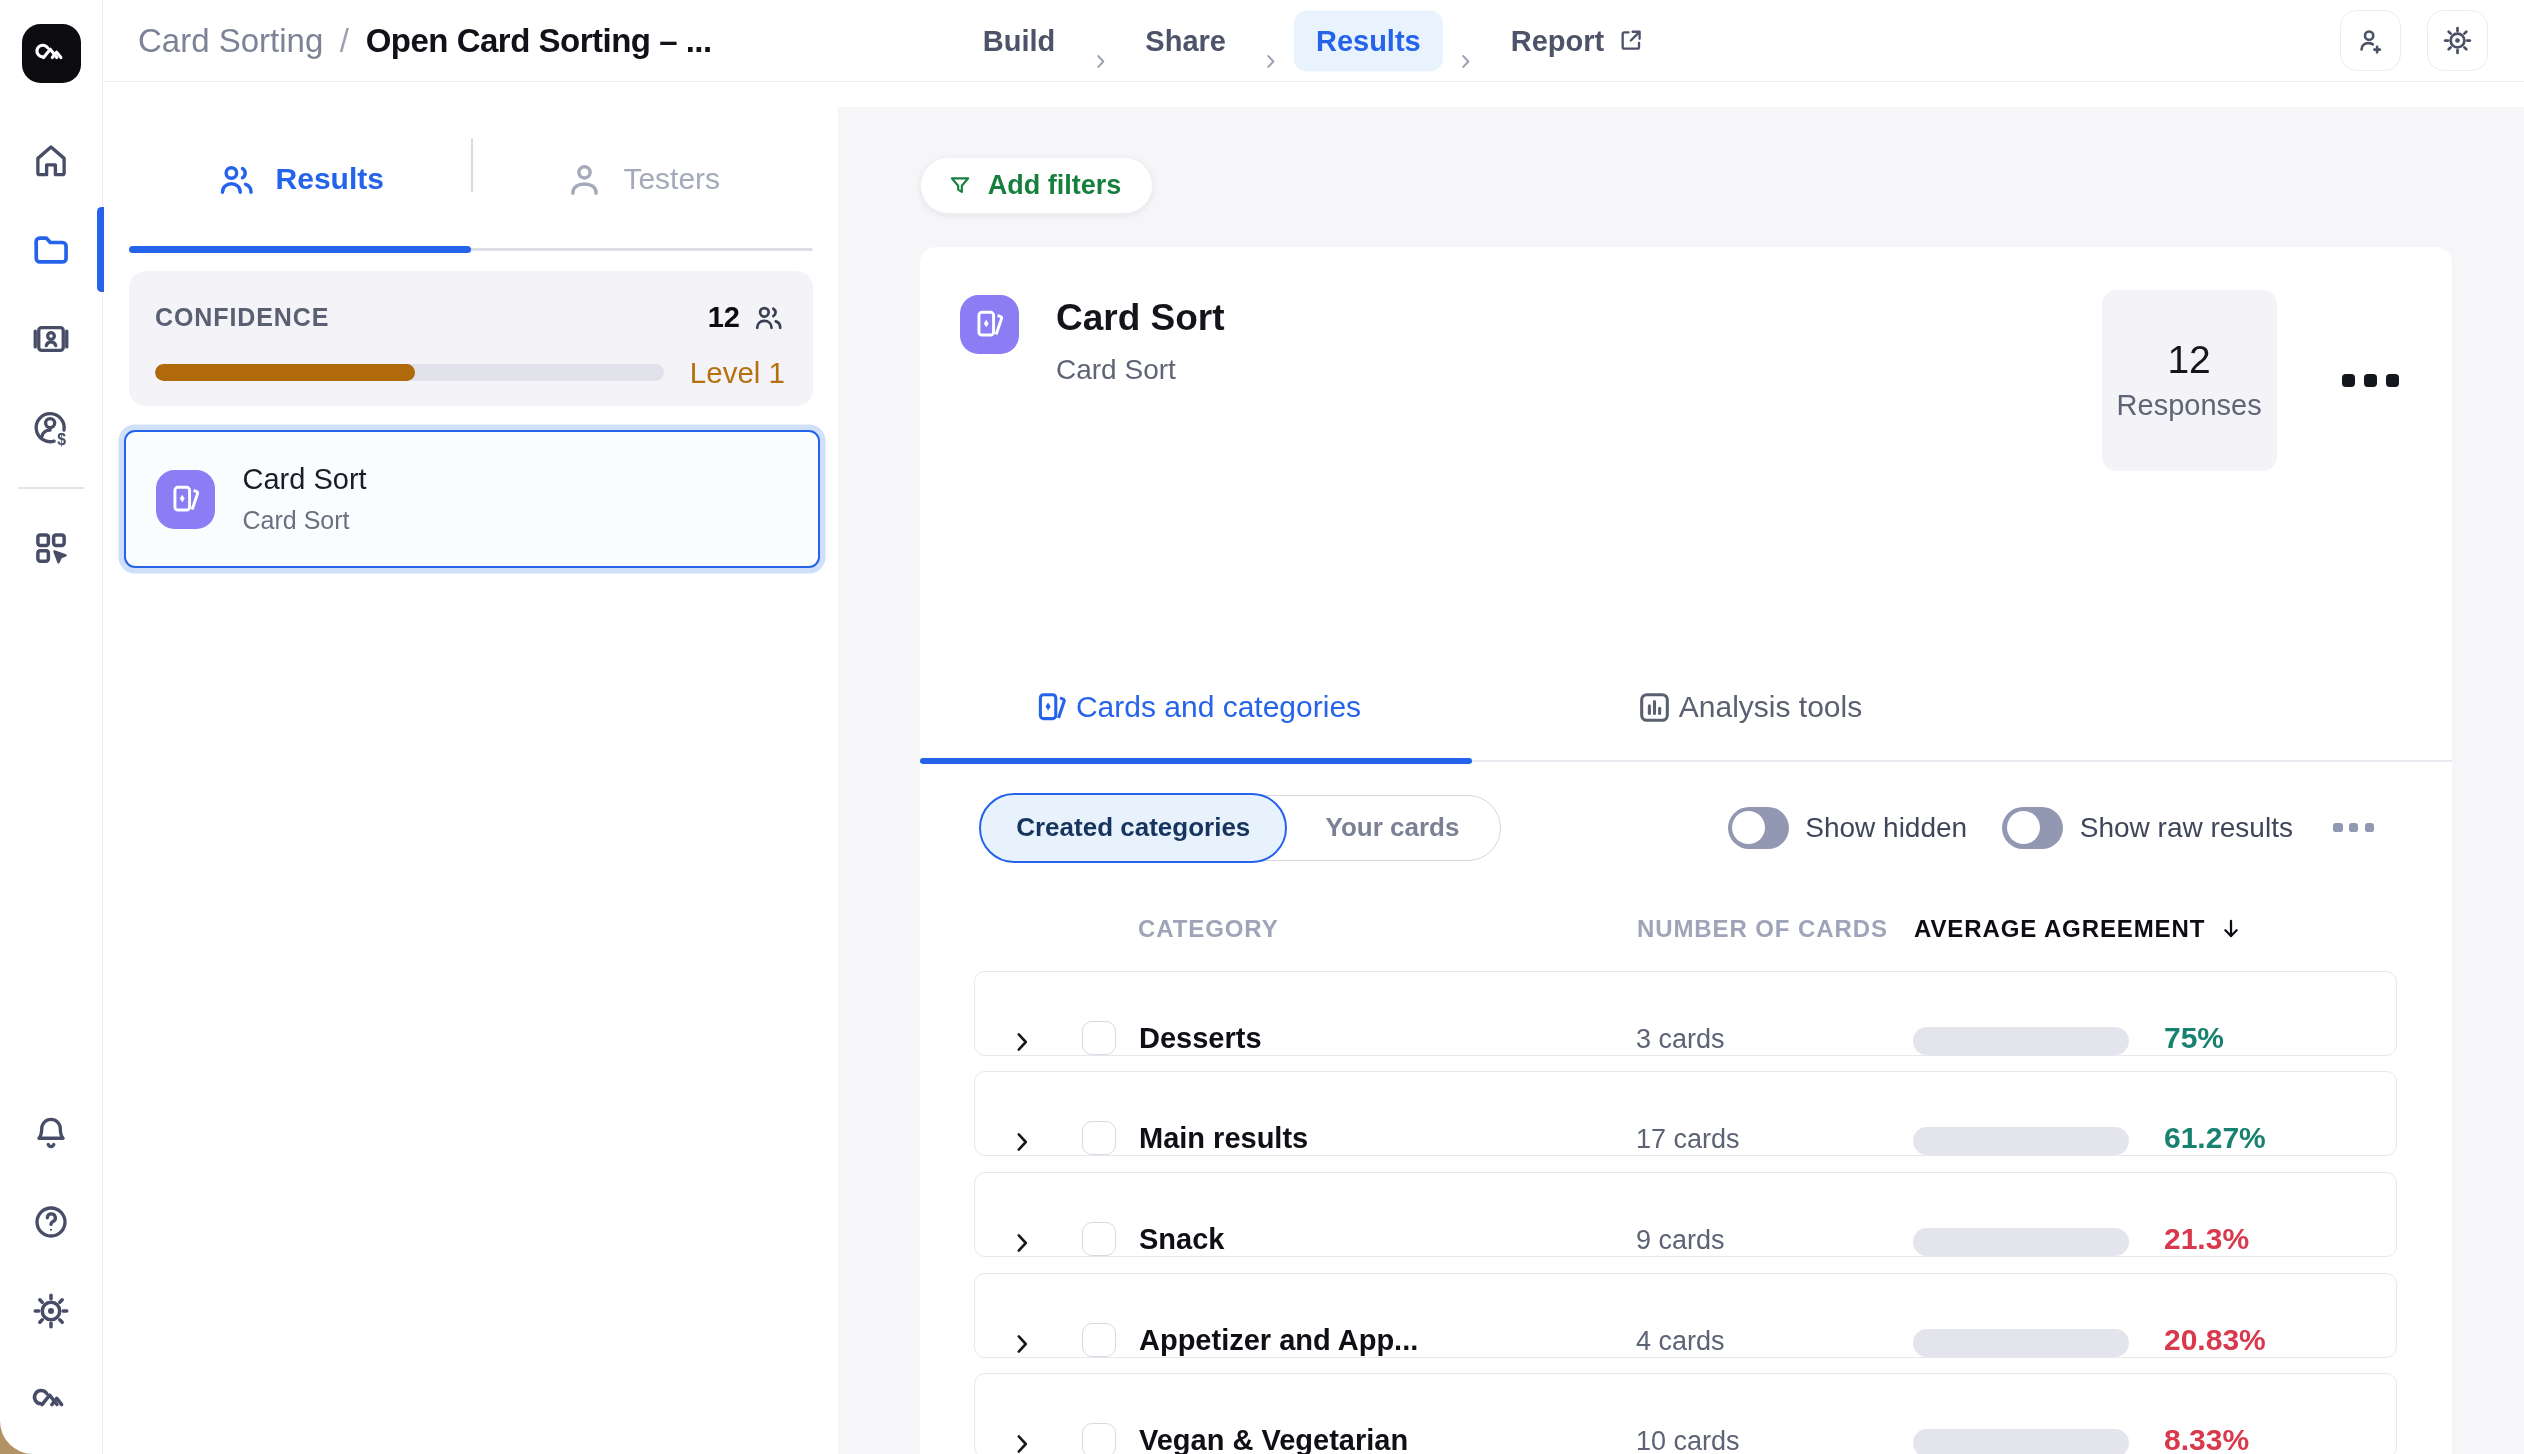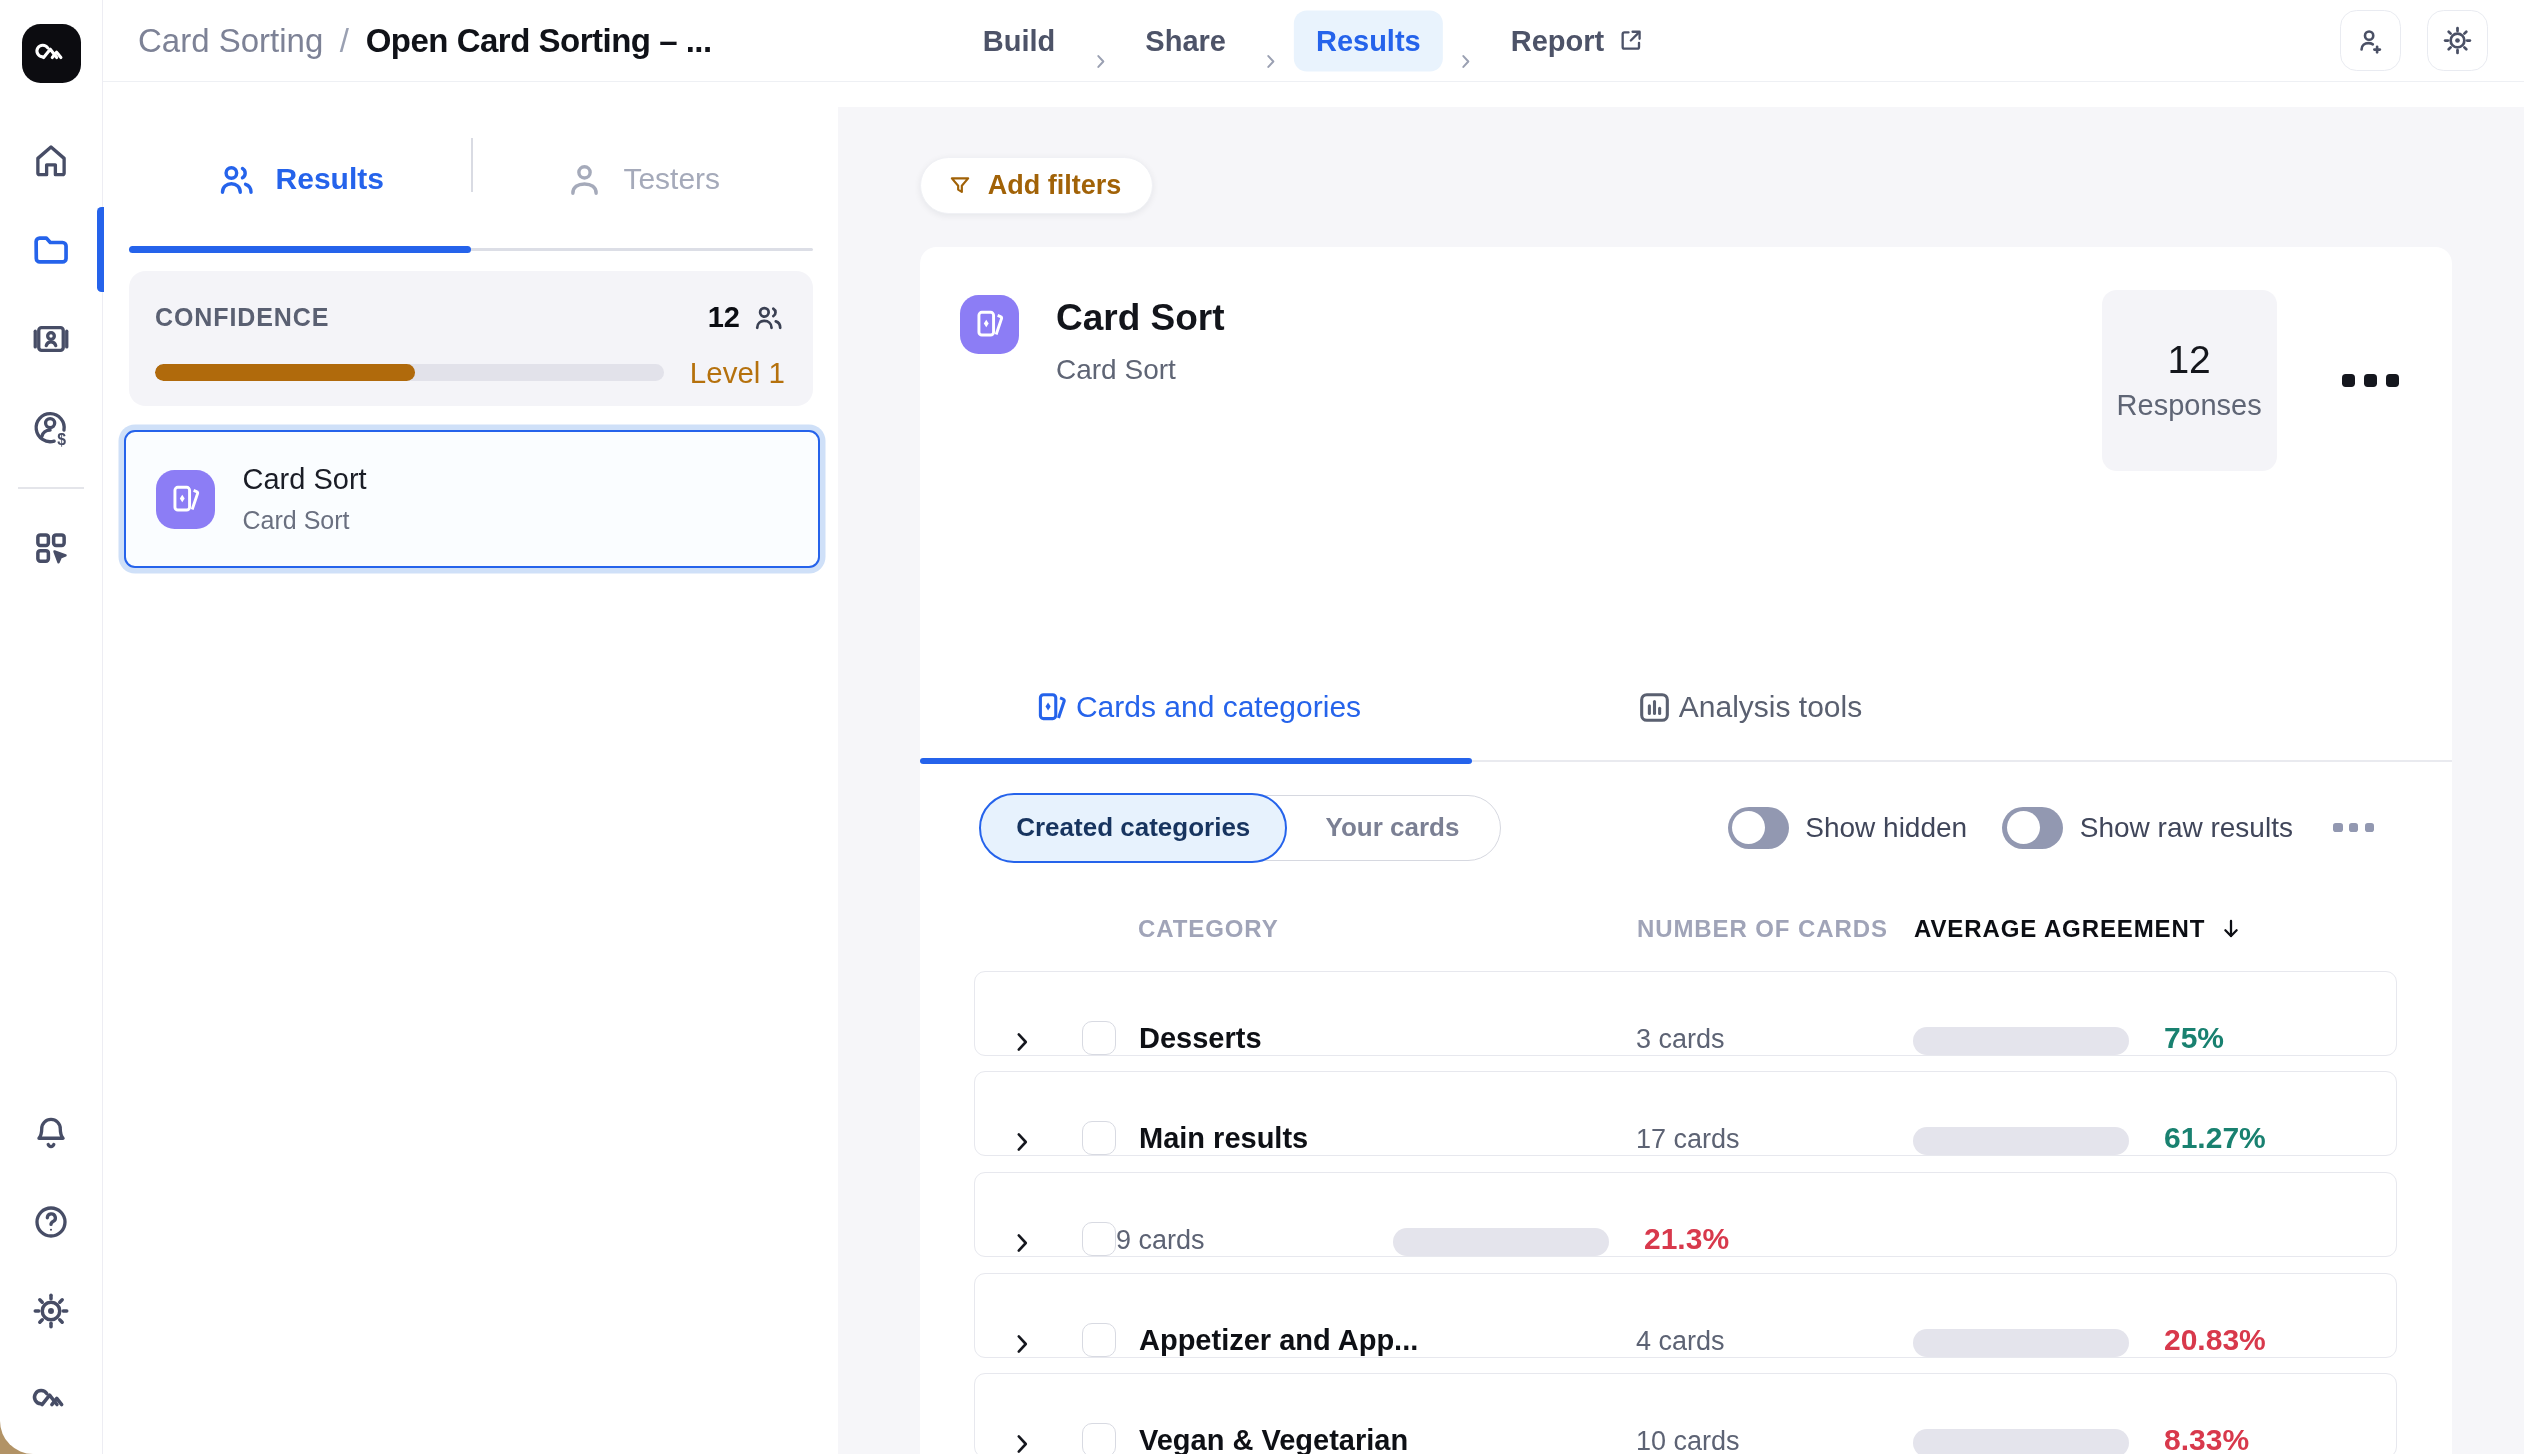--- a/index.html
+++ b/index.html
@@ -74,21 +74,21 @@
                 display:flex; align-items:center; justify-content:center; color:#fff; }
   .proj-icon svg, .study-icon svg { width:39px; height:39px; }
   .proj-title { font-size:29px; color:#1a1d26; }
   .proj-sub { font-size:25px; color:#6a7080; margin-top:9.2px; }
 
   
   .content { position:absolute; left:838px; top:107px; right:0; bottom:0; background:#f6f6f9;
              padding:50px 0 0 82px; z-index:1; }
   .add-filters { height:57px; padding:0 31px 0 26px; border-radius:29px; background:#fff;
                  border:0.9px solid #f0f1f5; box-shadow:0 1.8px 7.4px rgba(20,24,40,.07);
-                 display:inline-flex; align-items:center; gap:14.8px; font-size:27px; font-weight:bold; color:#a16207; }
+                 display:inline-flex; align-items:center; gap:14.8px; font-size:27px; font-weight:bold; color:#15803d; }
   .add-filters svg { width:26px; height:26px; }
 
   .main-panel { margin-top:33px; width:1532px; background:#fff; border-radius:16.6px; height:1310px; position:relative; }
   .panel-head { display:flex; align-items:flex-start; padding:48px 53px 0 40px; }
   .study-titles { margin-left:37px; padding-top:1.8px; }
   .study-title { font-size:37px; font-weight:bold; color:#13151b; }
   .study-sub { font-size:28px; color:#5f6575; margin-top:14.8px; }
   .panel-head-right { margin-left:auto; display:flex; align-items:flex-start; }
   .responses-box { width:175px; height:181px; background:#f4f4f8; border-radius:14.8px; margin-top:-5.5px;
                    display:flex; flex-direction:column; align-items:center; justify-content:center; }
@@ -505,20 +505,21 @@
           <span class="c-pct">61.27%</span>
         </div>
 
         <div class="trow tone-negative">
           <span class="c-chev">
             <svg viewBox="0 0 24 24" fill="none" stroke="currentColor" stroke-width="2.4" stroke-linecap="round" stroke-linejoin="round">
                 <path d="M9 5l6.5 7L9 19"></path>
               </svg>
           </span>
           <span class="c-check"></span>
+          <span class="c-name">Snack</span>
           <span class="c-cards">9 cards</span>
           <span class="c-bar">
             <span class="c-fill" style="width: 21.3%;"></span>
           </span>
           <span class="c-pct">21.3%</span>
         </div>
 
         <div class="trow tone-negative">
           <span class="c-chev">
             <svg viewBox="0 0 24 24" fill="none" stroke="currentColor" stroke-width="2.4" stroke-linecap="round" stroke-linejoin="round">

